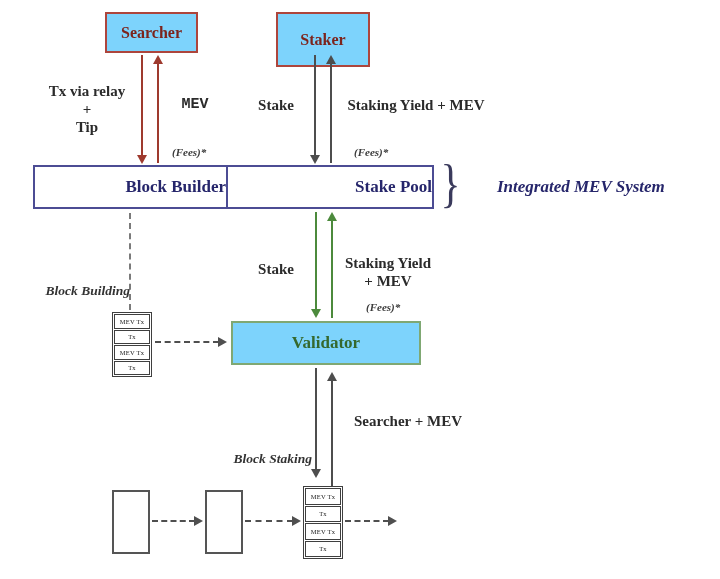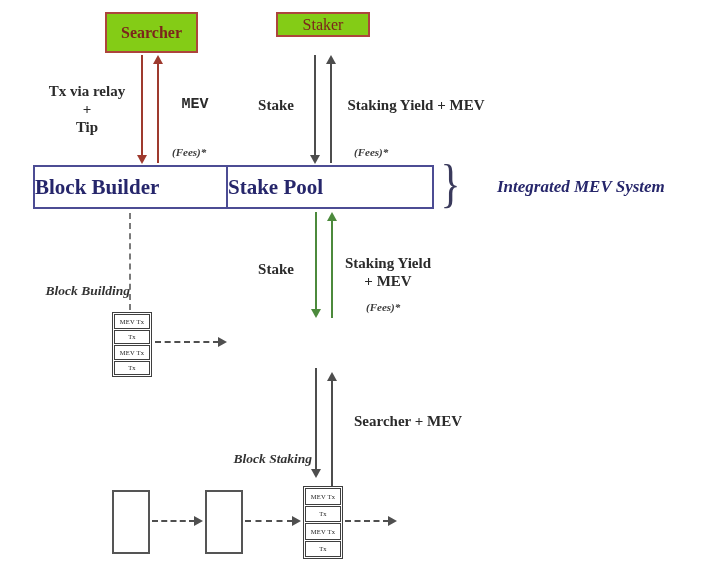--- a/index.html
+++ b/index.html
@@ -1,29 +1,29 @@
 <!DOCTYPE html>
 <html><head>
 <meta charset="utf-8">
 <style>
   html,body{margin:0;padding:0;background:#fff;}
   #canvas{
     position:relative;width:720px;height:579px;background:#ffffff;overflow:hidden;
     font-family:"Liberation Serif","DejaVu Serif",serif;color:#2e2e2e;
   }
   
-  .node{position:absolute;display:flex;align-items:center;justify-content:center;background:#84cc16;box-sizing:border-box;}
+  .node{position:absolute;display:flex;align-items:center;justify-content:center;background:#7dd3fc;box-sizing:border-box;}
   .node-red{border:2px solid #ad453c;}
   .node-red .lbl{color:#7c241c;font-size:16px;}
   .node-green{border:2px solid #7fa873;}
   .node-green .lbl{color:#35682d;font-weight:bold;font-size:17px;}
   .bold{font-weight:bold;}
   
   #integrated-box{position:absolute;left:33px;top:165px;width:401px;height:44px;border:2px solid #4c4c94;display:flex;box-sizing:border-box;background:#fff;}
-  #integrated-box .cell{display:flex;align-items:center;justify-content:flex-start;color:#26266b;font-weight:bold;font-size:21px;}
+  #integrated-box .cell{display:flex;align-items:center;justify-content:flex-end;color:#26266b;font-weight:bold;font-size:17px;}
   #integrated-box .cell.left{width:193px;border-right:2px solid #4c4c94;box-sizing:border-box;}
   #integrated-box .cell.right{flex:1;}
   
   .flabel{position:absolute;font-size:15px;font-weight:bold;color:#2b2b2b;text-align:center;line-height:18px;}
   .fees{position:absolute;font-size:11px;font-style:italic;font-weight:bold;color:#3a3a3a;}
   .ital{position:absolute;font-size:13.5px;font-style:italic;font-weight:bold;color:#333;white-space:nowrap;text-align:right;}
   
   .varrow{position:absolute;width:10px;color:#4d4d4d;}
   .varrow .line{position:absolute;left:4px;width:2px;background-color:currentColor;}
   .varrow.down .line{top:0;bottom:8px;}
@@ -51,21 +51,21 @@
   #integrated-title{position:absolute;left:497px;top:177px;font-size:17px;font-weight:bold;font-style:italic;color:#26266b;white-space:nowrap;}
 </style>
 </head>
 <body>
 
 <div id="canvas">
 
   <div class="node node-red" style="left:105px;top:12px;width:93px;height:41px;">
     <span class="lbl bold">Searcher</span>
   </div>
-  <div class="node node-red" style="left:276px;top:12px;width:94px;height:25px;">
+  <div class="node node-red" style="left:276px;top:12px;width:94px;height:55px;font-weight:bold;">
     <span class="lbl">Staker</span>
   </div>
 
   <div class="varrow down red" style="left:137px;top:55px;height:109px;">
     <div class="line"></div>
       <div class="head"></div>
   </div>
   <div class="varrow up red" style="left:153px;top:55px;height:108px;">
     <div class="line"></div>
       <div class="head"></div>
@@ -126,20 +126,23 @@
     <div class="cell">Tx</div>
     <div class="cell">MEV Tx</div>
     <div class="cell">Tx</div>
   </div>
 
   <div class="harrow" style="left:155px;top:337px;width:72px;">
     <div class="hline"></div>
       <div class="hhead"></div>
   </div>
 
+  <div class="node node-green" style="left:231px;top:321px;width:190px;height:44px;">
+    <span class="lbl">Validator</span>
+  </div>
 
   <div class="varrow down" style="left:311px;top:368px;height:110px;">
     <div class="line"></div>
       <div class="head"></div>
   </div>
   <div class="varrow up" style="left:327px;top:372px;height:114px;">
     <div class="line"></div>
       <div class="head"></div>
   </div>
   <div class="flabel" style="left:338px;top:412px;width:140px;">Searcher + MEV</div>

